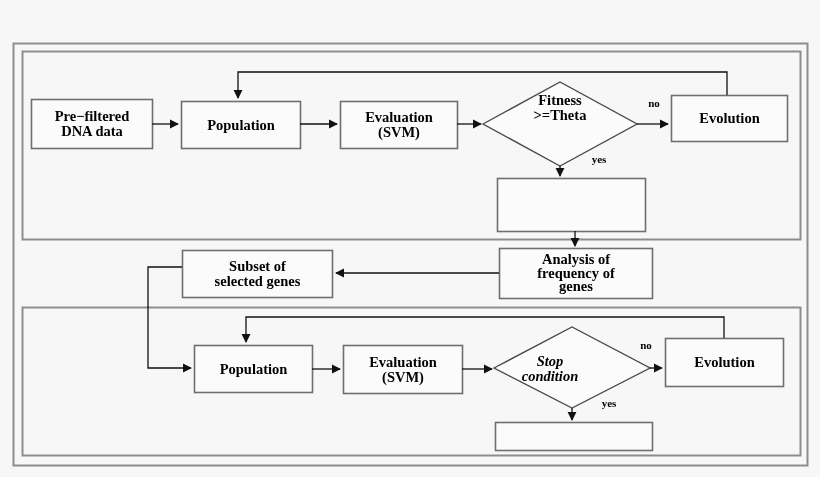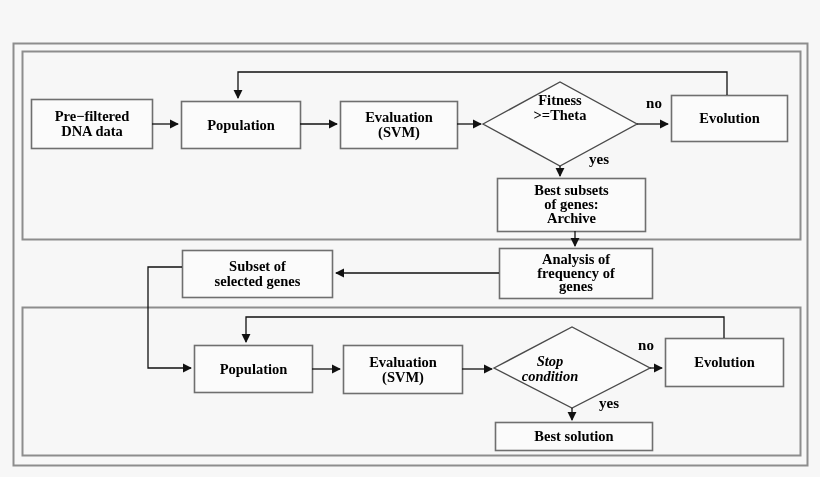--- a/index.html
+++ b/index.html
@@ -30,21 +30,21 @@
     color: #000000;
     text-align: center;
     line-height: 1.02;
     white-space: pre-line;
     display: flex;
     align-items: center;
     justify-content: center;
     pointer-events: none;
   }
   .node-label { font-size: 14.5px; }
-  .edge-label { font-size: 15px; }
+  .edge-label { font-size: 11px; }
   .diamond-label { font-size: 14.5px; line-height: 1.05; }
   .tight { line-height: 0.95; }
 </style>
 </head>
 <body>
 
 <div id="canvas">
 
   <svg viewBox="0 0 820 477" xmlns="http://www.w3.org/2000/svg">
     <defs>
@@ -120,23 +120,20 @@
   <div class="lbl node-label" style="left:181px; top:101px; width:120px; height:48px;">Population</div>
 
   <div class="lbl node-label" style="left:340px; top:101px; width:118px; height:48px;">Evaluation
 (SVM)</div>
 
   <div class="lbl diamond-label" style="left:500px; top:84px; width:120px; height:48px;">Fitness
 &gt;=Theta</div>
 
   <div class="lbl node-label" style="left:671px; top:95px; width:117px; height:47px;">Evolution</div>
 
-  <div class="lbl node-label tight" style="left:497px; top:179px; width:149px; height:52px;">Best subsets
-of genes:
-Archive</div>
 
   <div class="lbl edge-label" style="left:641px; top:96px; width:26px; height:16px;">no</div>
 
   <div class="lbl edge-label" style="left:582px; top:152px; width:34px; height:16px;">yes</div>
 
   <div class="lbl node-label tight" style="left:499px; top:249px; width:154px; height:49px;">Analysis of
 frequency of
 genes</div>
 
   <div class="lbl node-label" style="left:182px; top:250px; width:151px; height:48px;">Subset of
@@ -145,19 +142,18 @@
   <div class="lbl node-label" style="left:194px; top:345px; width:119px; height:48px;">Population</div>
 
   <div class="lbl node-label" style="left:343px; top:345px; width:120px; height:49px;">Evaluation
 (SVM)</div>
 
   <div class="lbl diamond-label" style="left:490px; top:345px; width:120px; height:48px;font-style:italic;">Stop
 condition</div>
 
   <div class="lbl node-label" style="left:665px; top:338px; width:119px; height:49px;">Evolution</div>
 
-  <div class="lbl node-label" style="left:495px; top:422px; width:158px; height:29px;">Best solution</div>
 
   <div class="lbl edge-label" style="left:633px; top:338px; width:26px; height:16px;">no</div>
 
   <div class="lbl edge-label" style="left:592px; top:396px; width:34px; height:16px;">yes</div>
 
 </div>
 
 </body></html>

